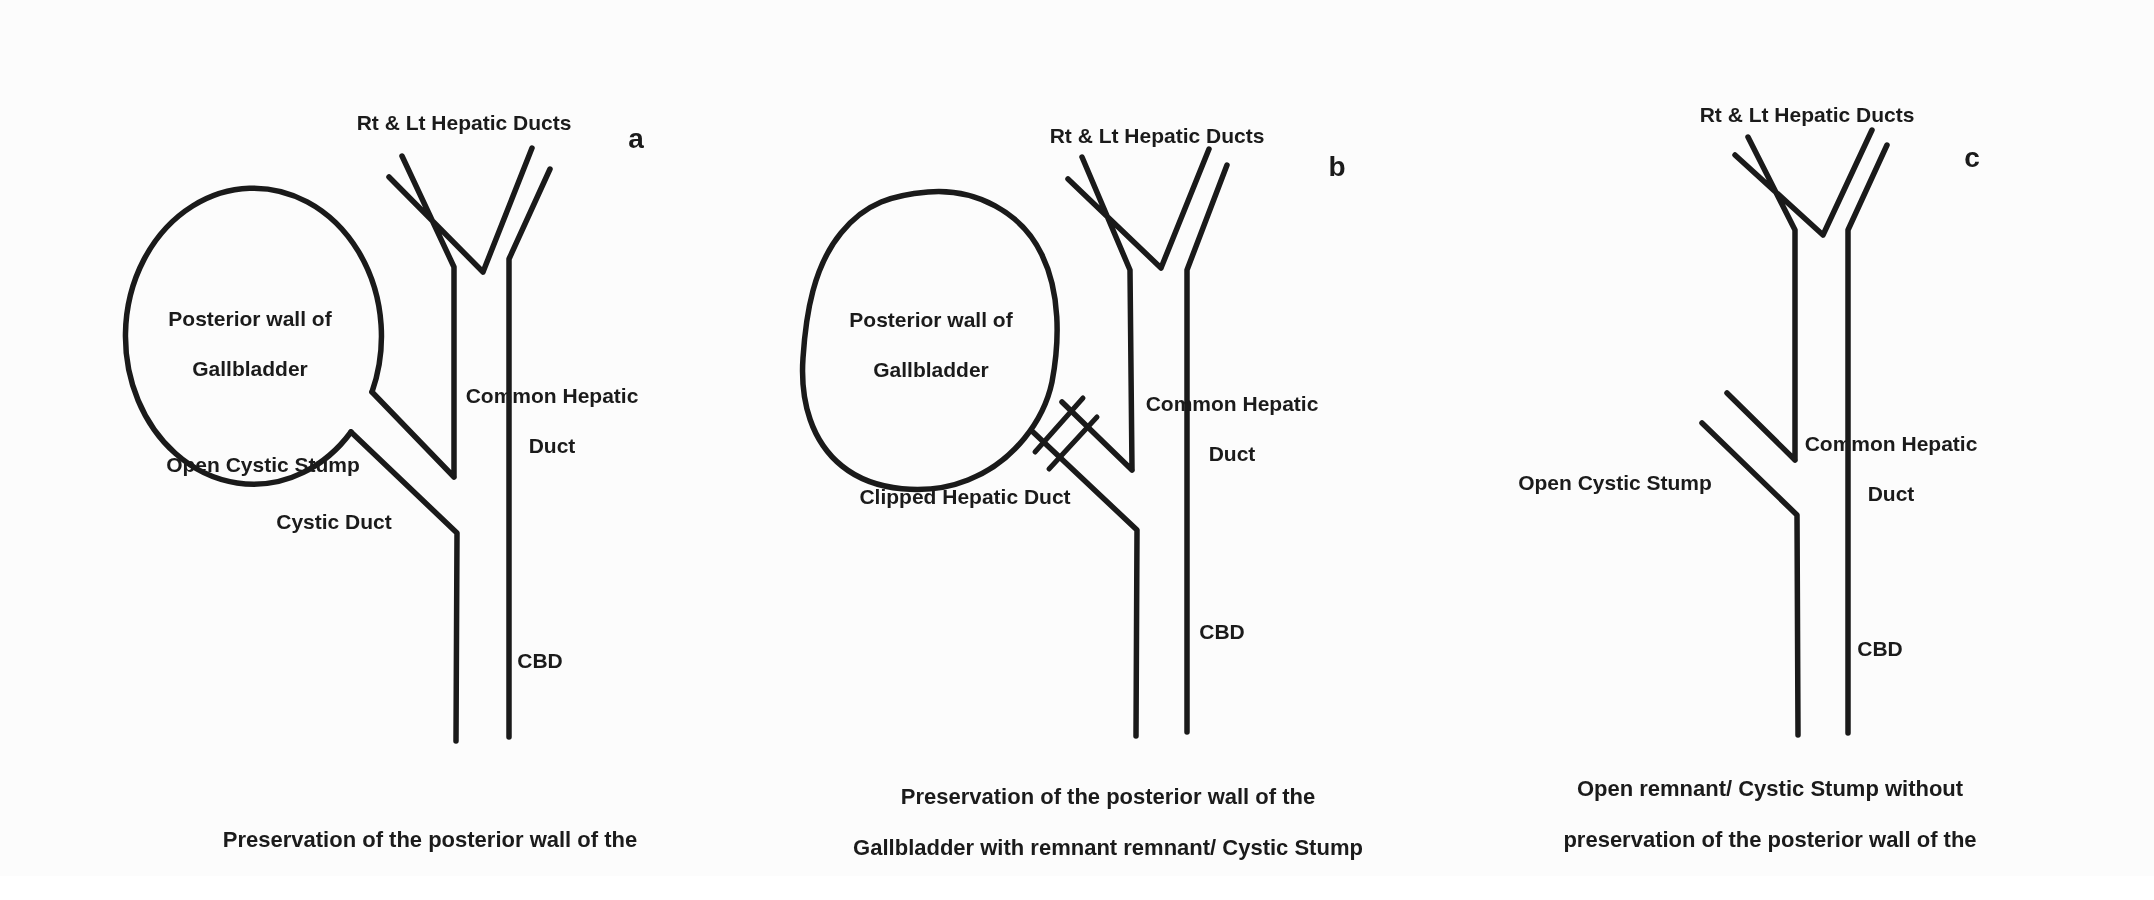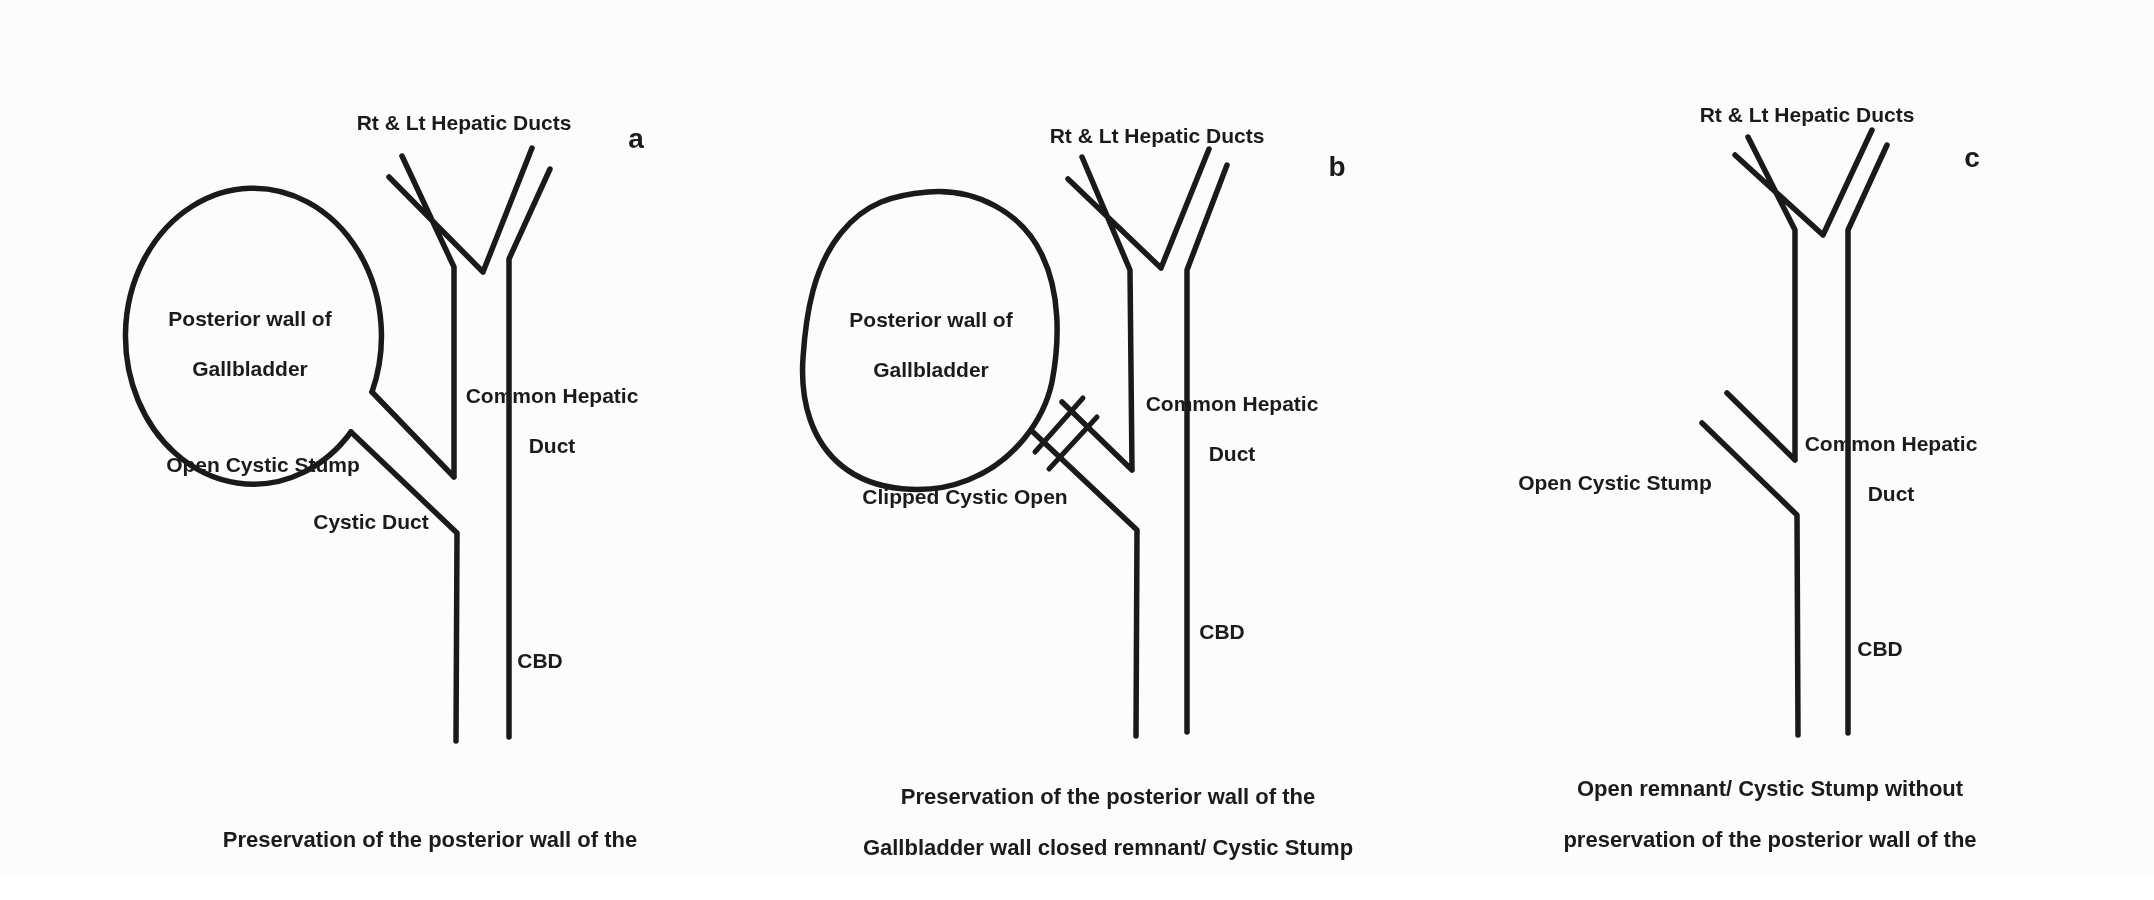--- a/index.html
+++ b/index.html
@@ -72,41 +72,41 @@
   <div class="lbl panel-letter" style="left:636px; top:139px;">a</div>
   <div class="lbl" style="left:250px; top:336px;">
     <span class="line">Posterior wall of</span>
     <span class="line">Gallbladder</span>
   </div>
   <div class="lbl" style="left:552px; top:413px;">
     <span class="line">Common Hepatic</span>
     <span class="line">Duct</span>
   </div>
   <div class="lbl" style="left:263px; top:465px;">Open Cystic Stump</div>
-  <div class="lbl" style="left:334px; top:522px;margin-left:37px;">Cystic Duct</div>
+  <div class="lbl" style="left:334px; top:522px;">Cystic Duct</div>
   <div class="lbl" style="left:540px; top:661px;">CBD</div>
   <div class="lbl caption" style="left:430px; top:831px;">
     <span class="line">Preservation of the posterior wall of the</span>
   </div>
 
   <div class="lbl" style="left:1157px; top:136px;">Rt &amp; Lt Hepatic Ducts</div>
   <div class="lbl panel-letter" style="left:1337px; top:167px;">b</div>
   <div class="lbl" style="left:931px; top:337px;">
     <span class="line">Posterior wall of</span>
     <span class="line">Gallbladder</span>
   </div>
   <div class="lbl" style="left:1232px; top:421px;">
     <span class="line">Common Hepatic</span>
     <span class="line">Duct</span>
   </div>
-  <div class="lbl" style="left:965px; top:497px;">Clipped Cystic Open</div>
+  <div class="lbl" style="left:965px; top:497px;">Clipped Hepatic Duct</div>
   <div class="lbl" style="left:1222px; top:632px;">CBD</div>
   <div class="lbl caption" style="left:1108px; top:814px;">
     <span class="line">Preservation of the posterior wall of the</span>
-    <span class="line">Gallbladder wall closed remnant/ Cystic Stump</span>
+    <span class="line">Gallbladder with remnant remnant/ Cystic Stump</span>
   </div>
 
   <div class="lbl" style="left:1807px; top:115px;">Rt &amp; Lt Hepatic Ducts</div>
   <div class="lbl panel-letter" style="left:1972px; top:158px;">c</div>
   <div class="lbl" style="left:1891px; top:461px;">
     <span class="line">Common Hepatic</span>
     <span class="line">Duct</span>
   </div>
   <div class="lbl" style="left:1615px; top:483px;">Open Cystic Stump</div>
   <div class="lbl" style="left:1880px; top:649px;">CBD</div>

